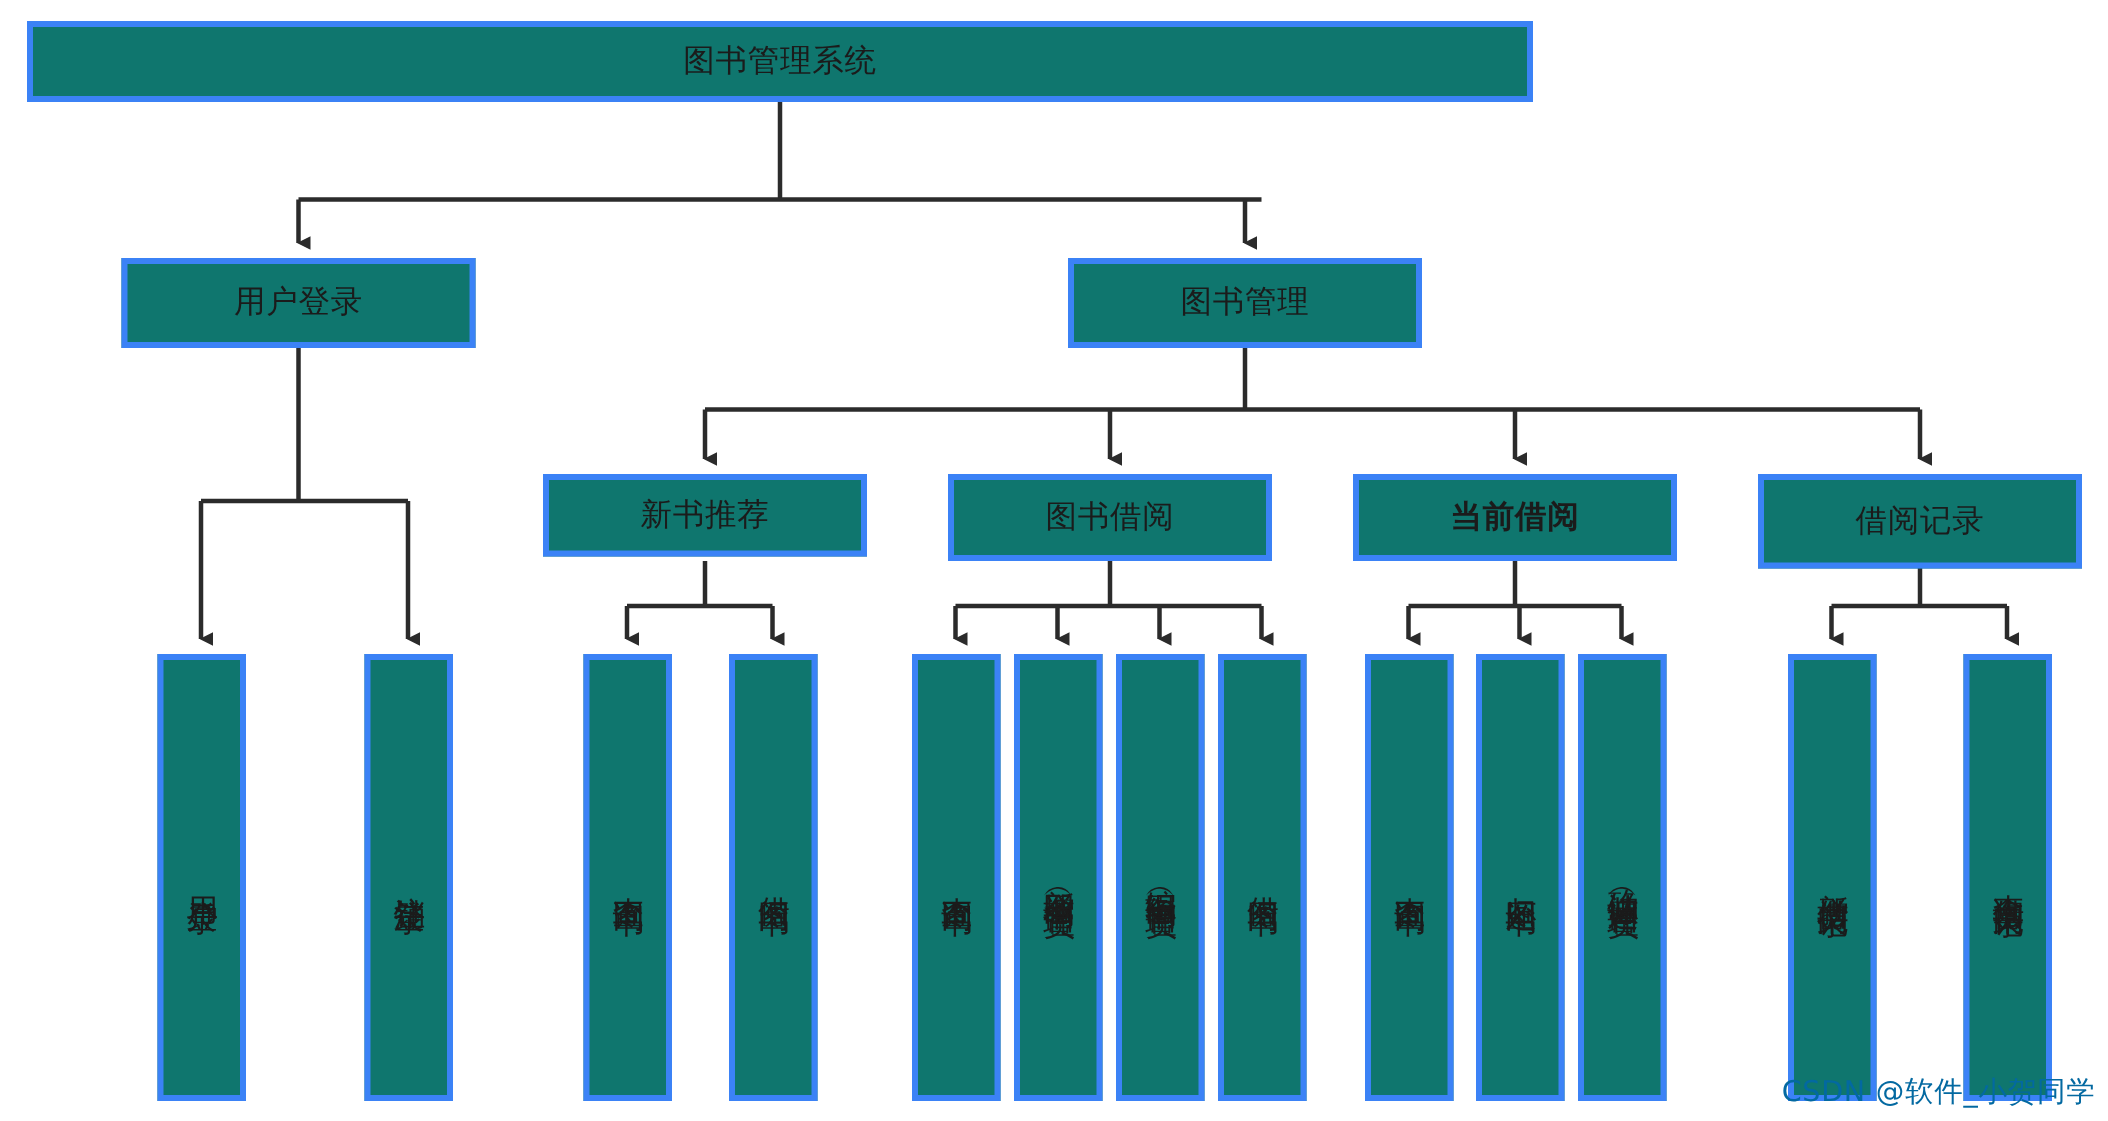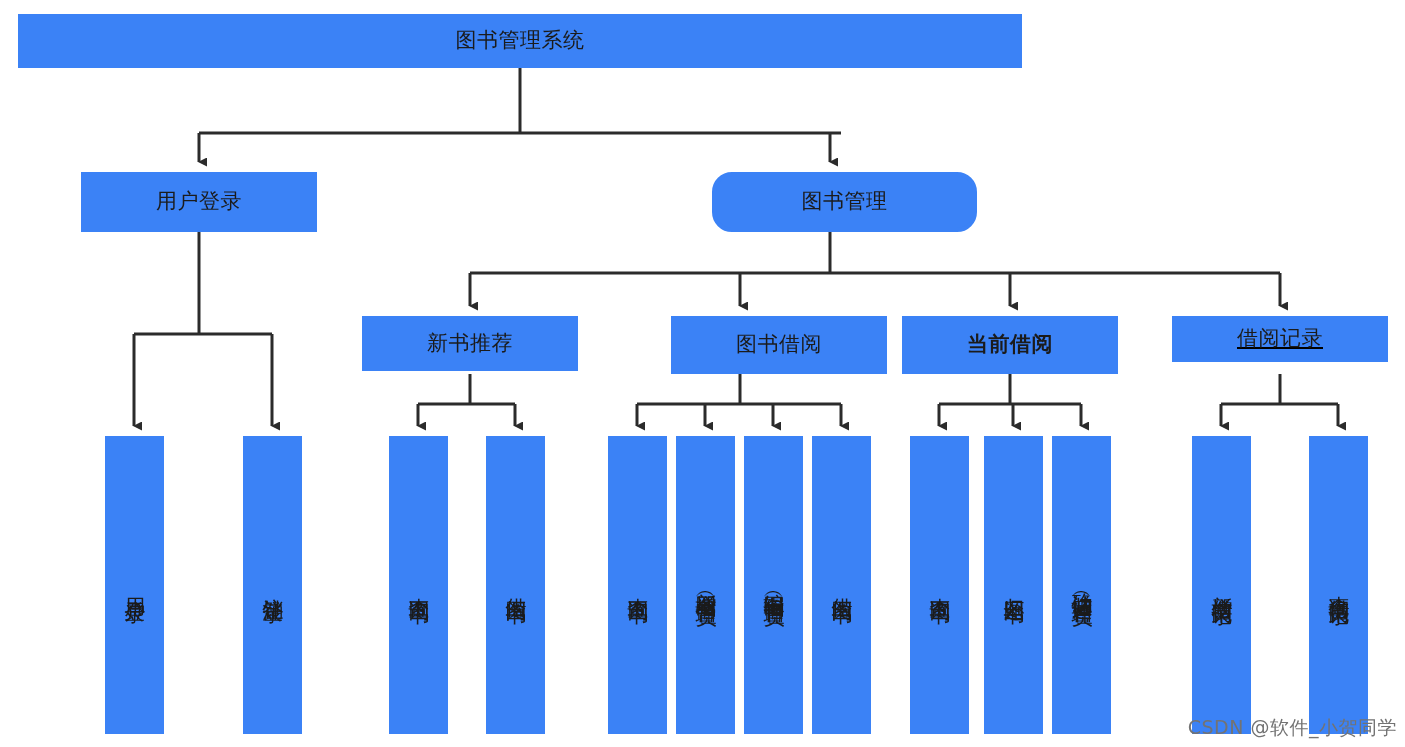--- a/index.html
+++ b/index.html
@@ -16,21 +16,21 @@
   #diagram-root {
     position: relative;
     width: 1405px;
     height: 747px;
     background: #ffffff;
   }
   .node-box {
     position: absolute;
     box-sizing: border-box;
     border: 4px solid #3b82f6;
-    background: #3b82f6;
+    background: #0f766e;
     display: flex;
     align-items: center;
     justify-content: center;
   }
   .node-label-h {
     font-size: 21px;
     color: #1b1b1b;
     line-height: 1.1;
     white-space: nowrap;
     letter-spacing: 0.5px;
@@ -54,21 +54,21 @@
     top: 0;
     width: 1405px;
     height: 747px;
     pointer-events: none;
   }
   .watermark {
     position: absolute;
     right: 8px;
     bottom: 6px;
     font-size: 19px;
-    color: #737373;
+    color: #0369a1;
     white-space: nowrap;
     letter-spacing: 0.5px;
   }
 </style>
 </head>
 <body>
 
 <div id="diagram-root">
 
   <svg id="connector-layer" viewBox="0 0 1405 747" width="1405" height="747">
@@ -134,37 +134,37 @@
   </svg>
 
   <div class="node-box" style="left:18px; top:14px; width:1004px; height:54px;">
     <span class="node-label-h">图书管理系统</span>
   </div>
 
   <div class="node-box" style="left:81px; top:172px; width:236px; height:60px;">
     <span class="node-label-h">用户登录</span>
   </div>
 
-  <div class="node-box" style="left:712px; top:172px; width:265px; height:60px;border-radius:20px;">
+  <div class="node-box" style="left:712px; top:172px; width:236px; height:60px;">
     <span class="node-label-h">图书管理</span>
   </div>
 
   <div class="node-box" style="left:362px; top:316px; width:216px; height:55px;">
     <span class="node-label-h">新书推荐</span>
   </div>
 
-  <div class="node-box" style="left:632px; top:316px; width:216px; height:58px;margin-left:39px;">
+  <div class="node-box" style="left:632px; top:316px; width:216px; height:58px;">
     <span class="node-label-h">图书借阅</span>
   </div>
 
   <div class="node-box" style="left:902px; top:316px; width:216px; height:58px;font-weight:bold;">
     <span class="node-label-h">当前借阅</span>
   </div>
 
-  <div class="node-box" style="left:1172px; top:316px; width:216px; height:46px;text-decoration:underline;">
+  <div class="node-box" style="left:1172px; top:316px; width:216px; height:63px;">
     <span class="node-label-h">借阅记录</span>
   </div>
 
   <div class="node-box leaf-box" style="left:105px; top:436px; width:59px; height:298px;">
     <span class="node-label-v">用户登录</span>
   </div>
 
   <div class="node-box leaf-box" style="left:243px; top:436px; width:59px; height:298px;">
     <span class="node-label-v">注销登录</span>
   </div>

